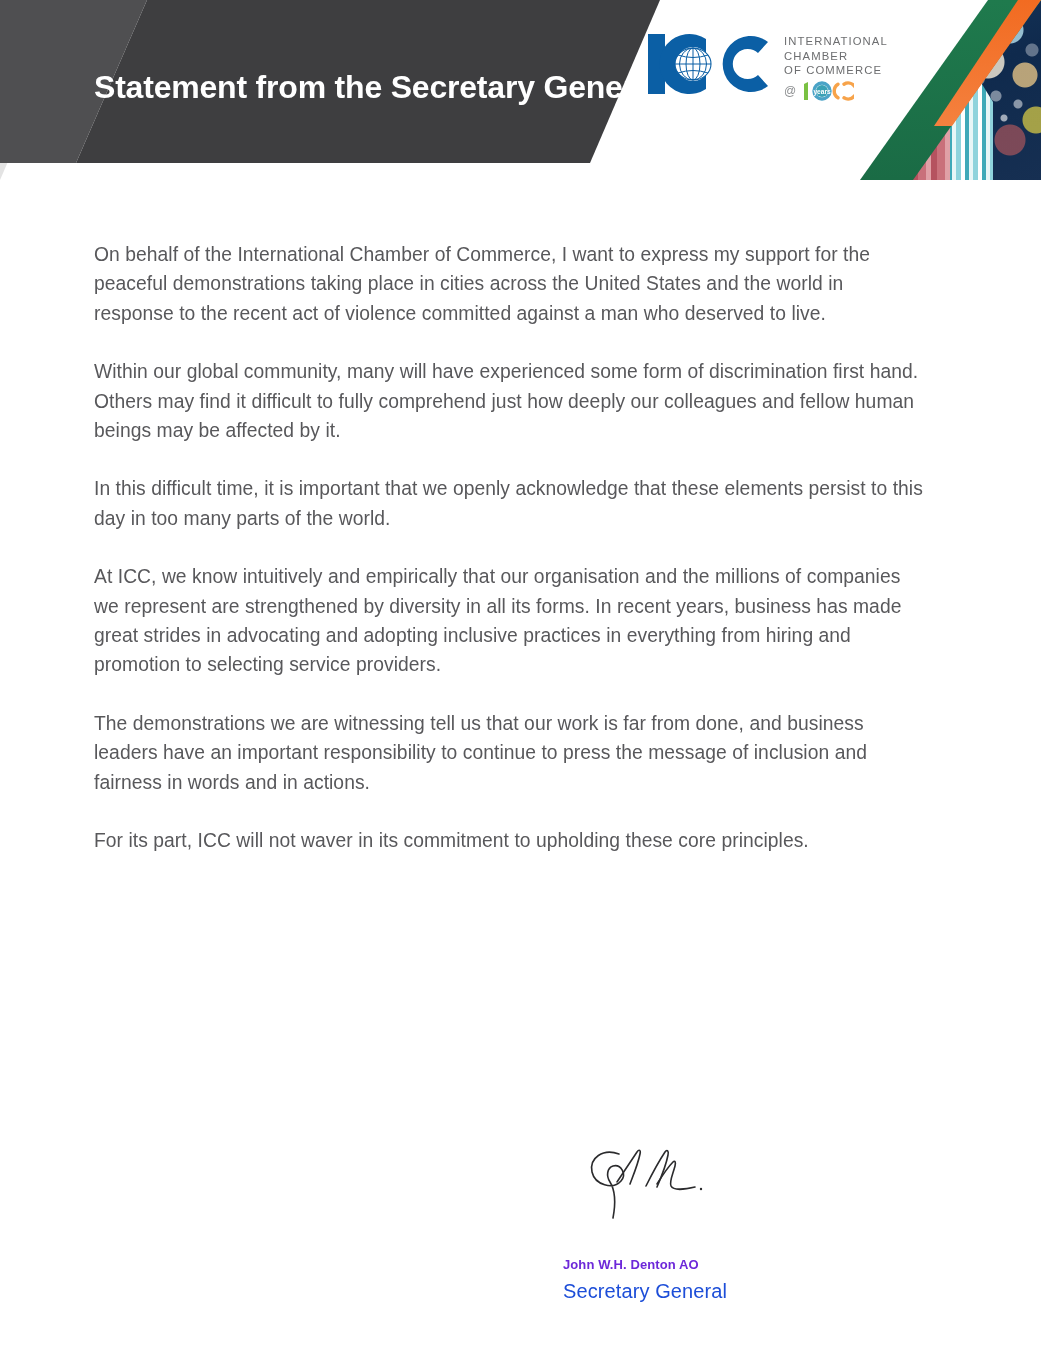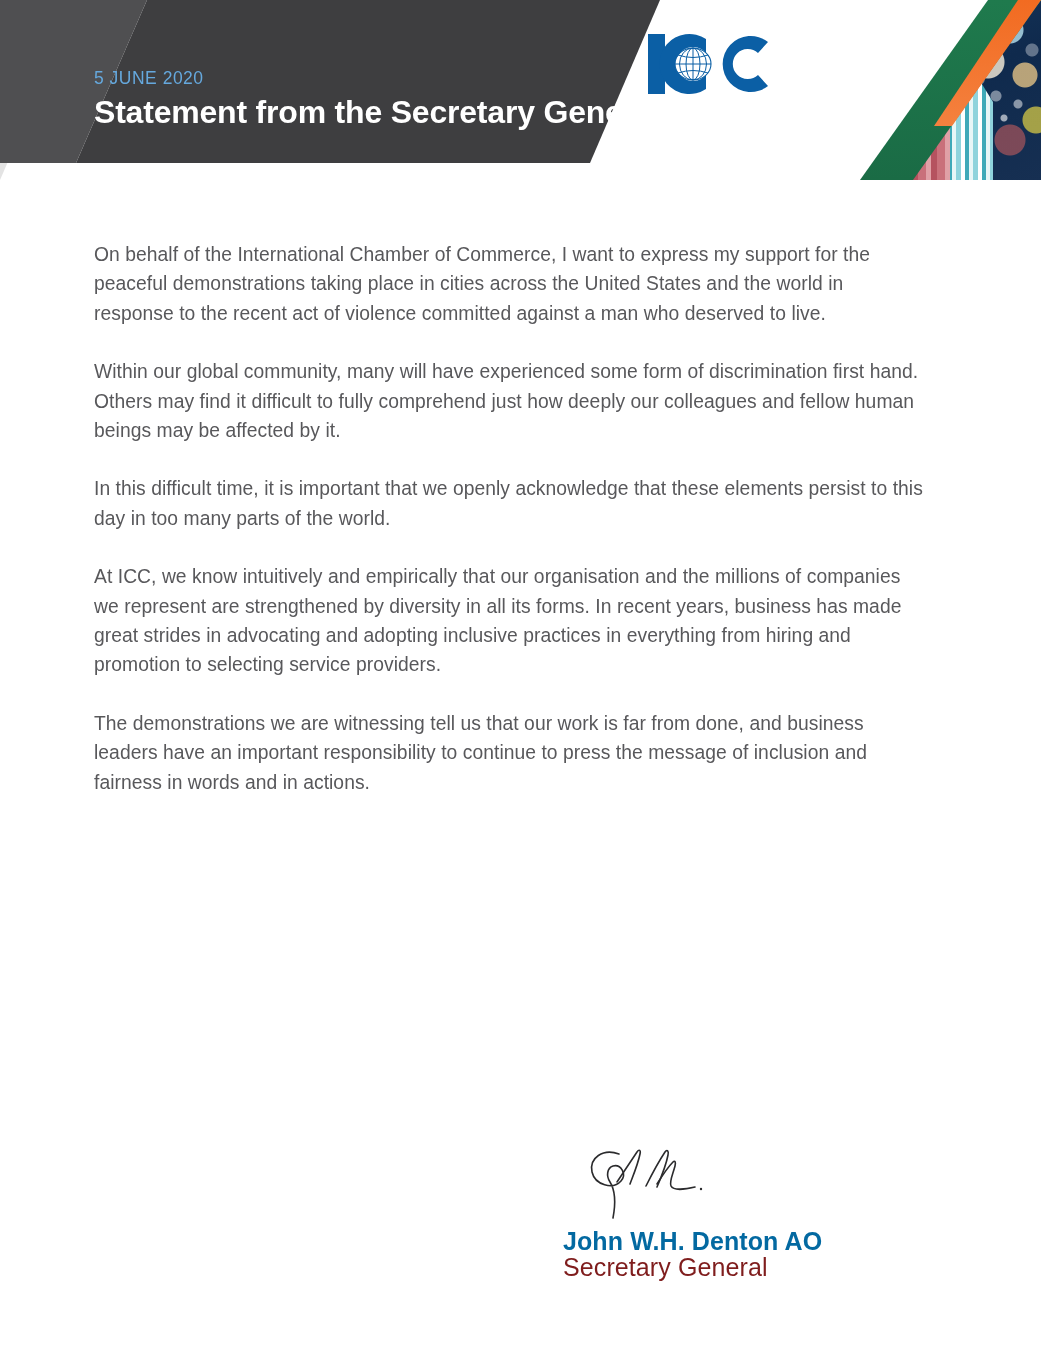--- a/index.html
+++ b/index.html
@@ -212,44 +212,44 @@
     position: absolute;
     left: 563px;
     top: 1140px;
     width: 400px;
   }
   .signature-mark {
     height: 88px;
     margin-left: 20px;
   }
   .sig-name {
-    color: #0369a1;
-    font-size: 25px;
+    color: #6d28d9;
+    font-size: 13px;
     font-weight: bold;
     line-height: 26px;
     letter-spacing: 0.1px;
+    margin-top: 24px;
   }
   .sig-role, .sig-org {
-    color: #7f1d1d;
-    font-size: 25px;
+    color: #1d4ed8;
+    font-size: 20px;
     font-weight: 400;
     line-height: 26px;
     letter-spacing: 0.1px;
   }
 </style>
 </head>
 <body>
 
 <div class="header">
   <div class="header-grey-wedge"></div>
   <div class="header-dark-light"></div>
   <div class="header-dark-main"></div>
 
   <div class="header-text">
-    <div class="header-date">5 JUNE 2020</div>
     <div class="header-title">Statement from the Secretary General</div>
   </div>
 
   <div class="logo">
     <div class="logo-icc">
       <svg width="126" height="72" viewBox="0 0 126 72" xmlns="http://www.w3.org/2000/svg" aria-hidden="true">
 
         <rect x="0" y="6" width="17" height="60" fill="#0b5fa5"></rect>
 
         <path d="M58 11 A30 30 0 1 0 58 61 L58 47 A17 17 0 1 1 58 25 Z" fill="#0b5fa5"></path>
@@ -262,40 +262,57 @@
           <ellipse cx="45" cy="36" rx="13.5" ry="16"></ellipse>
           <line x1="27" y1="36" x2="63" y2="36"></line>
           <line x1="45" y1="20" x2="45" y2="52"></line>
           <path d="M30 27 Q45 32 60 27"></path>
           <path d="M30 45 Q45 40 60 45"></path>
         </g>
 
         <path d="M120 14 A28 28 0 1 0 120 58 L110 47 A15 15 0 1 1 110 25 Z" fill="#0b5fa5"></path>
       </svg>
     </div>
+    <div class="logo-wordmark">
+      <div class="logo-line">INTERNATIONAL</div>
+      <div class="logo-line">CHAMBER</div>
+      <div class="logo-line">OF COMMERCE</div>
+      <div class="logo-centenary">
+        <span class="cent-at">@</span>
+        <svg width="56" height="20" viewBox="0 0 56 20" xmlns="http://www.w3.org/2000/svg" aria-hidden="true">
+          <path d="M6 3 L10 1 L10 19 L6 19 Z" fill="#7ac143"></path>
+          <circle cx="24" cy="10" r="8" fill="none" stroke="#4aa3c7" stroke-width="3.4"></circle>
+          <circle cx="24" cy="10" r="6" fill="#3aa1b5"></circle>
+          <text x="24" y="13" font-family="'Liberation Sans', sans-serif" font-size="6.6" fill="#ffffff" text-anchor="middle" font-weight="bold">years</text>
+          <path d="M46 3.2 A8 8 0 1 1 46 16.8" fill="none" stroke="#f7a34a" stroke-width="3.4" stroke-linecap="round"></path>
+          <path d="M40 16.8 A8 8 0 0 1 40 3.2" fill="none" stroke="#f7a34a" stroke-width="3.4" stroke-linecap="round"></path>
+        </svg>
+      </div>
+    </div>
   </div>
 
   <div class="corner">
     <div class="corner-inner">
       <div class="corner-bokeh"></div>
       <div class="corner-stripes"></div>
       <div class="corner-pink"></div>
     </div>
     <div class="corner-green"></div>
     <div class="corner-orange"></div>
     <div class="corner-white-mask"></div>
   </div>
 </div>
 
 <div class="letter">
   <p class="para">On behalf of the International Chamber of Commerce, I want to express my support for the peaceful demonstrations taking place in cities across the United States and the world in response to the recent act of violence committed against a man who deserved to live.</p>
   <p class="para">Within our global community, many will have experienced some form of discrimination first hand. Others may find it difficult to fully comprehend just how deeply our colleagues and fellow human beings may be affected by it.</p>
   <p class="para">In this difficult time, it is important that we openly acknowledge that these elements persist to this day in too many parts of the world.</p>
   <p class="para">At ICC, we know intuitively and empirically that our organisation and the millions of companies we represent are strengthened by diversity in all its forms. In recent years, business has made great strides in advocating and adopting inclusive practices in everything from hiring and promotion to selecting service providers.</p>
   <p class="para">The demonstrations we are witnessing tell us that our work is far from done, and business leaders have an important responsibility to continue to press the message of inclusion and fairness in words and in actions.</p>
+  <p class="para">For its part, ICC will not waver in its commitment to upholding these core principles.</p>
 </div>
 
 <div class="signature-block">
   <div class="signature-mark">
     <svg width="170" height="88" viewBox="0 0 170 88" xmlns="http://www.w3.org/2000/svg" aria-hidden="true">
       <g fill="none" stroke="#2b2b2d" stroke-width="1.6" stroke-linecap="round" stroke-linejoin="round">
         <path d="M36 14 C20 8, 6 18, 9 32 C12 45, 30 50, 38 41 C44 34, 38 24, 30 26 C24 28, 23 36, 27 42 C32 50, 33 62, 30 78"></path>
         <path d="M34 42 C42 30, 50 18, 54 12 C56 9, 58 10, 57 14 C55 24, 50 36, 47 44"></path>
         <path d="M63 46 C70 32, 78 18, 82 12 C84 9, 86 11, 85 15 C83 26, 77 40, 74 47"></path>
         <path d="M74 44 C79 36, 86 26, 90 22 C92 20, 93 22, 92 26 C90 34, 86 42, 88 46 C90 50, 100 50, 112 47"></path>

